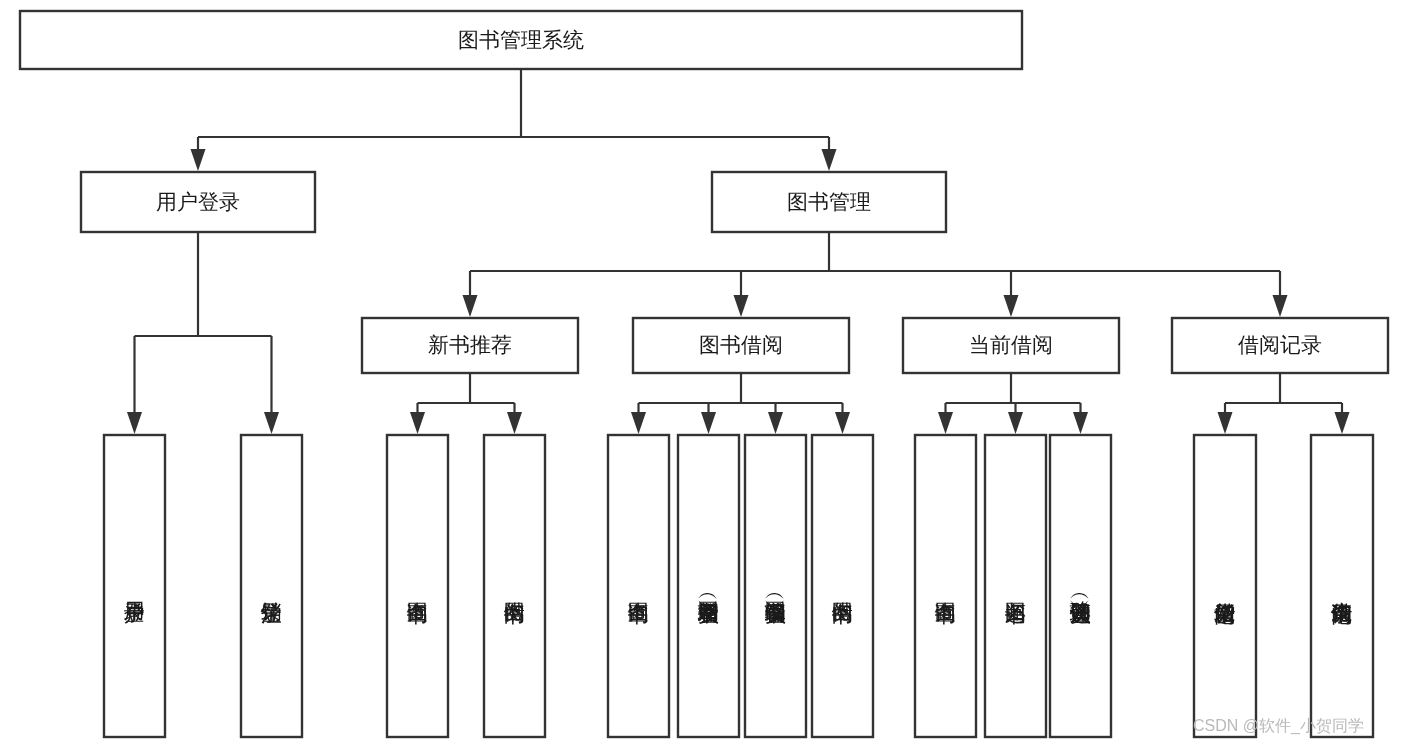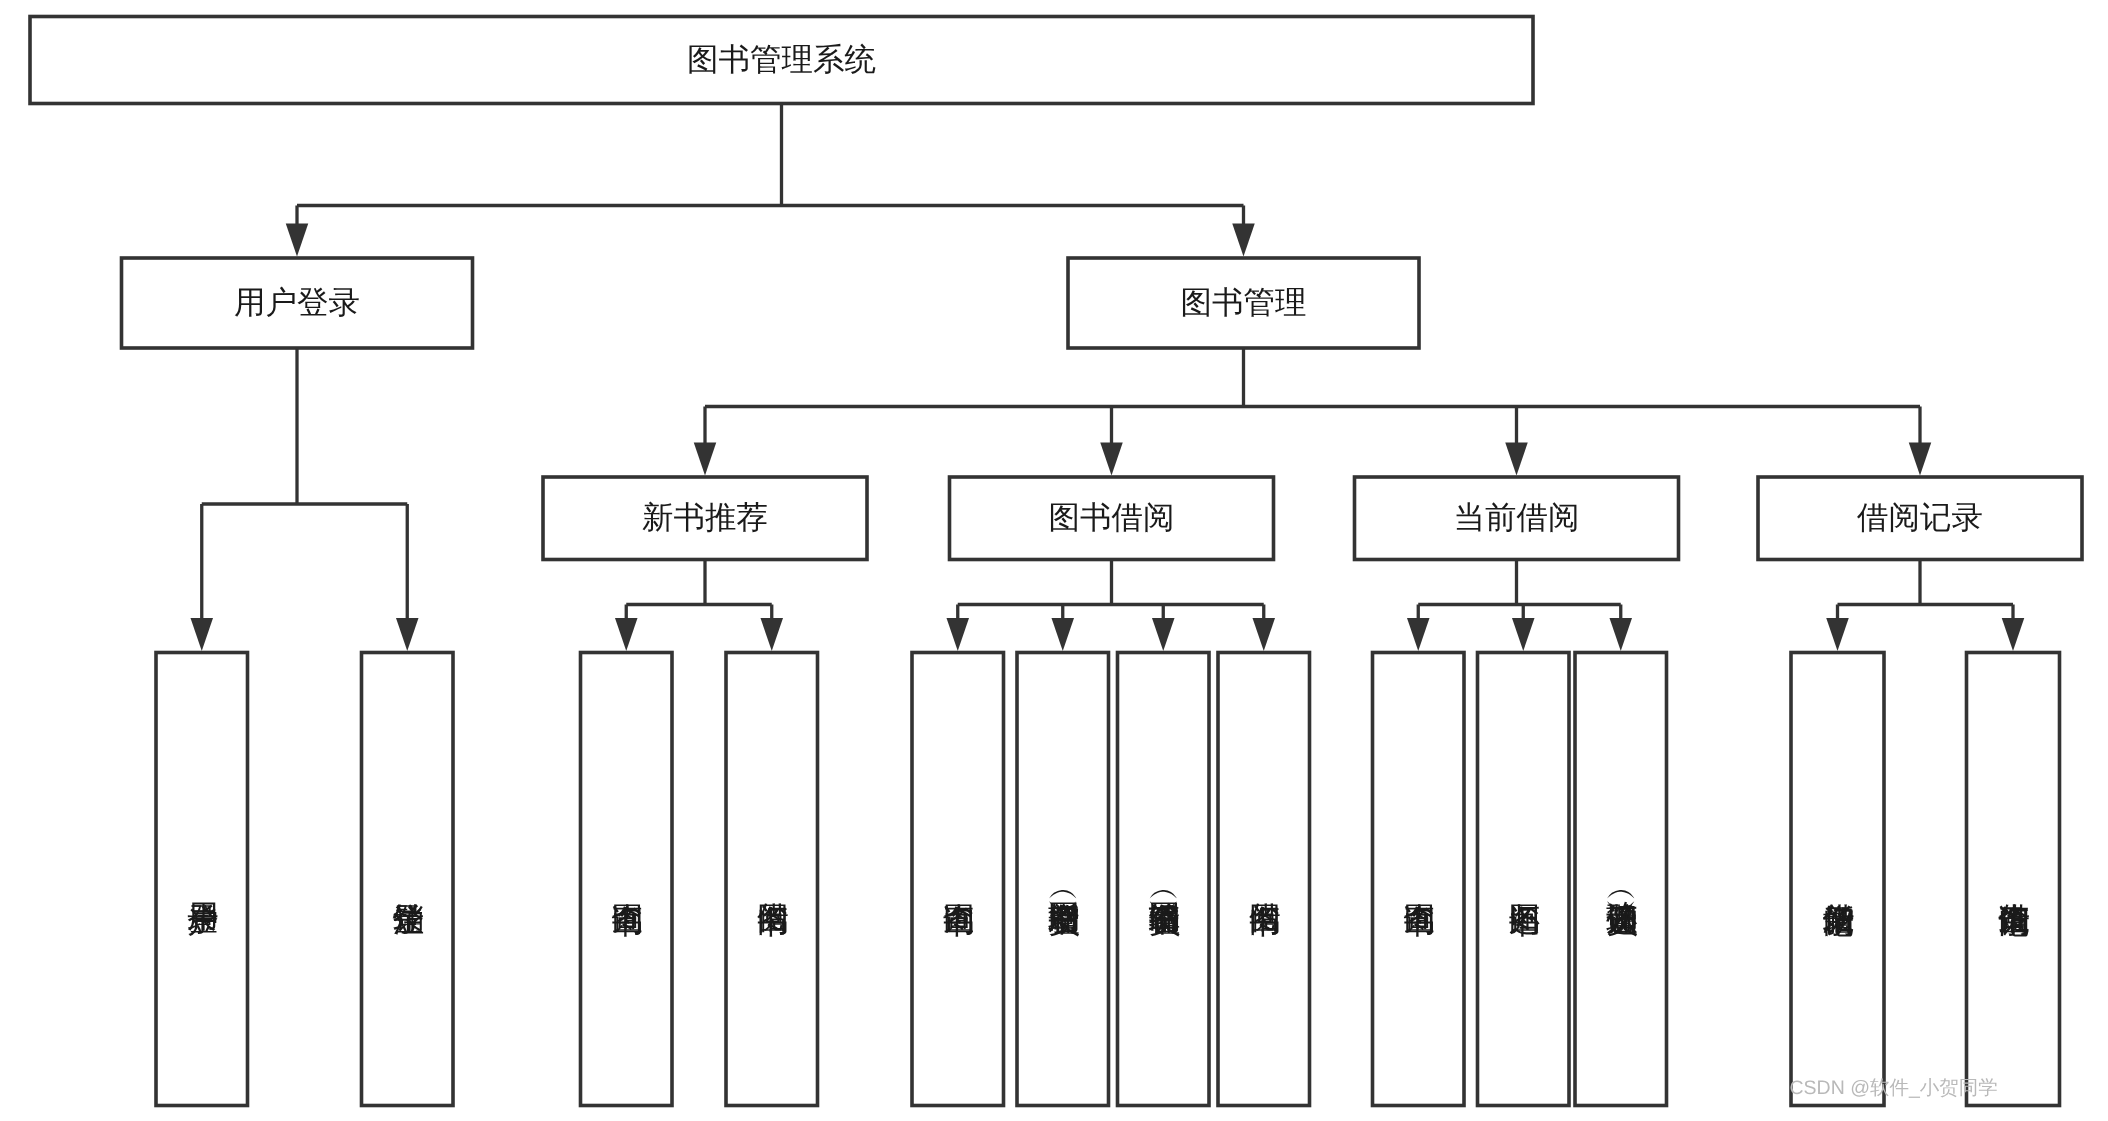--- a/index.html
+++ b/index.html
@@ -60,21 +60,21 @@
     display: flex;
     align-items: center;
     justify-content: center;
     white-space: nowrap;
     letter-spacing: 0.5px;
     pointer-events: none;
   }
   .watermark {
     position: absolute;
     font-family: "Liberation Sans", "DejaVu Sans", sans-serif;
-    font-size: 13px;
+    font-size: 16px;
     color: #b9b9b9;
     white-space: nowrap;
   }
 </style>
 </head>
 <body>
 
 <div id="diagram-root">
 
   <svg class="flow" viewBox="0 0 1405 747">

